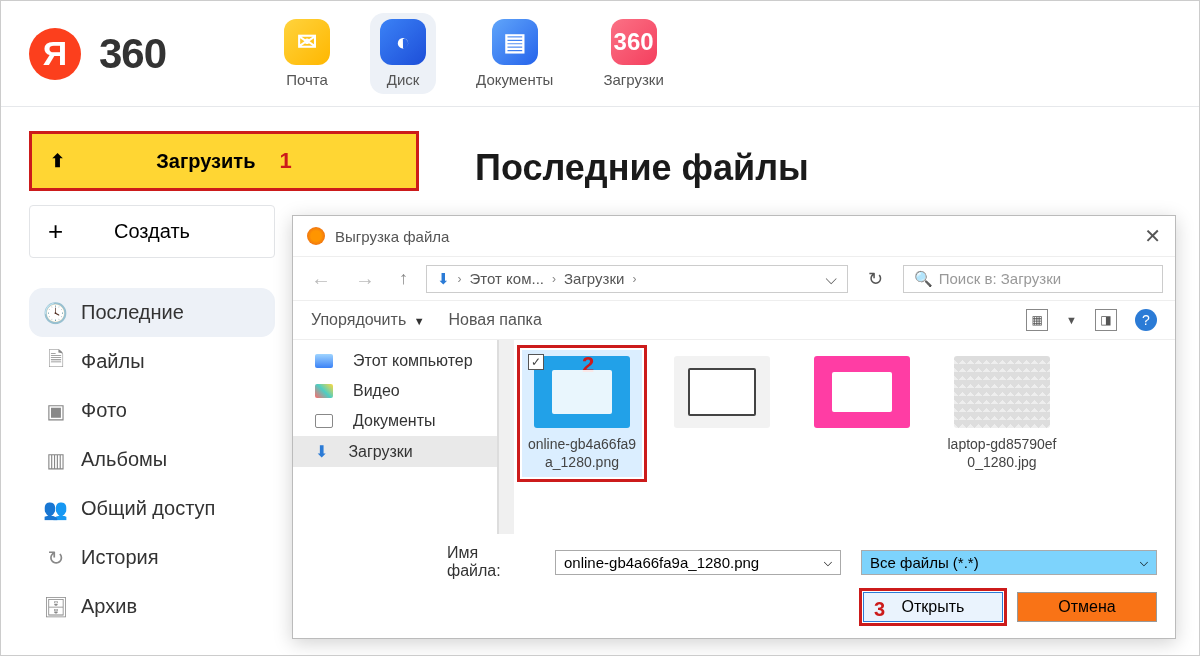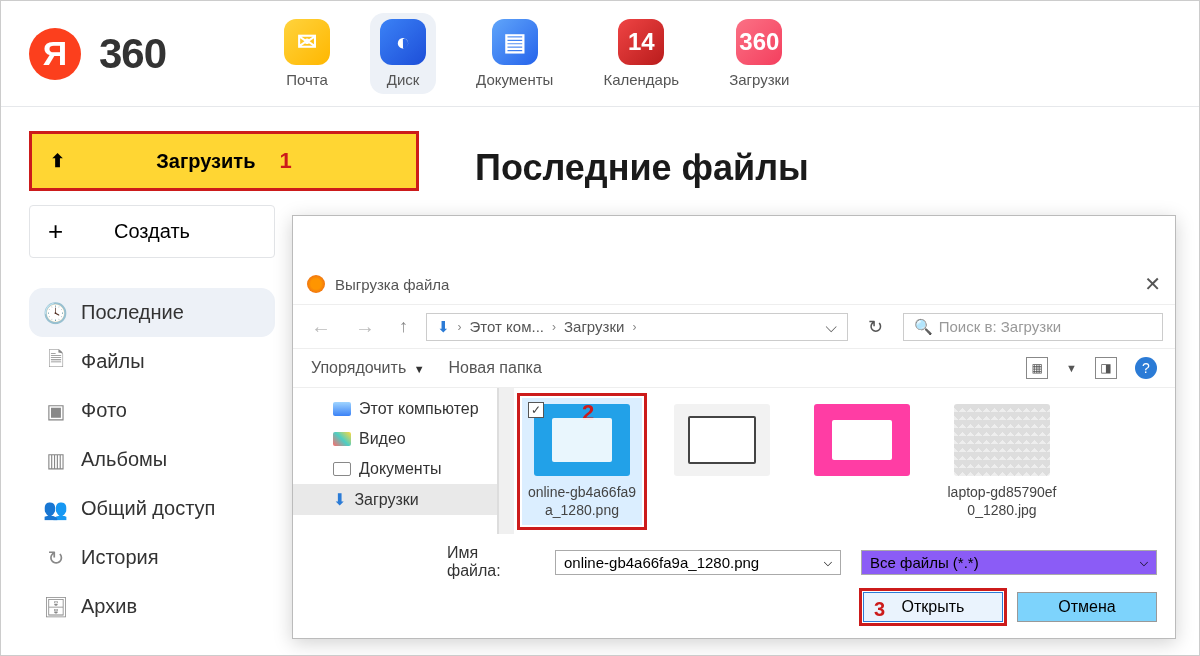--- a/index.html
+++ b/index.html
@@ -36,41 +36,41 @@
 .btn-create .plus { position: absolute; left: 18px; font-size: 26px; font-weight: 300; }
 .nav { margin-top: 30px; }
 .nav-item { display: flex; align-items: center; gap: 14px; padding: 13px 16px; font-size: 20px; color: #333; border-radius: 14px; width: 246px; }
 .nav-item.active { background: #edf1f7; }
 .nav-ico { width: 22px; height: 22px; display: flex; align-items: center; justify-content: center; color: #888; font-size: 20px; }
 .content { padding: 40px 0 0 44px; }
 .page-title { font-size: 36px; font-weight: bold; color: #1a1a1a; }
 
 
 .dialog { position: absolute; left: 291px; top: 214px; width: 884px; height: 424px; background: #fff; border: 1px solid #bbb; box-shadow: 0 4px 18px rgba(0,0,0,.18); display: flex; flex-direction: column; }
-.dlg-title { display: flex; align-items: center; padding: 8px 14px; gap: 10px; margin-top: 48px; }
+.dlg-title { display: flex; align-items: center; padding: 8px 14px; gap: 10px; }
 .firefox-ico { width: 18px; height: 18px; border-radius: 50%; background: radial-gradient(circle,#ff9500 40%,#e25822 100%); }
 .dlg-title .tt { font-size: 15px; color: #555; flex: 1; }
 .dlg-title .close { font-size: 20px; color: #555; cursor: pointer; }
 .dlg-nav { display: flex; align-items: center; padding: 6px 12px; gap: 12px; border-top: 1px solid #eee; border-bottom: 1px solid #eee; }
 .nav-arr { color: #bbb; font-size: 20px; padding: 4px 6px; }
 .nav-up  { color: #888; font-size: 18px; padding: 4px 6px; }
 .bc { display: flex; align-items: center; gap: 8px; border: 1px solid #ccc; padding: 4px 10px; flex: 1; font-size: 15px; color: #555; }
 .bc .blue-dn { color: #2b7bd6; }
 .bc .chev { color: #888; font-size: 12px; }
 .bc .dd { margin-left: auto; color: #555; }
 .refresh { color: #555; font-size: 18px; padding: 0 8px; }
 .dlg-search { border: 1px solid #ccc; padding: 4px 10px; display: flex; align-items: center; gap: 6px; width: 260px; font-size: 15px; color: #999; }
 .dlg-toolbar { display: flex; align-items: center; padding: 8px 18px; gap: 24px; font-size: 16px; color: #555; border-bottom: 1px solid #eee; }
 .dlg-toolbar .org .dd2 { font-size: 11px; color: #333; margin-left: 3px; }
 .dlg-toolbar .right { margin-left: auto; display: flex; align-items: center; gap: 18px; }
 .view-ico { width: 22px; height: 22px; border: 1px solid #888; display: inline-flex; align-items: center; justify-content: center; font-size: 12px; }
 .help-ico { width: 22px; height: 22px; border-radius: 50%; background: #2b7bd6; color: #fff; display: inline-flex; align-items: center; justify-content: center; font-size: 14px; }
 .dlg-body { display: flex; flex: 1; overflow: hidden; }
 .tree { width: 205px; border-right: 1px solid #ddd; padding: 6px 0; font-size: 16px; color: #333; overflow: hidden; }
-.tree-item { display: flex; align-items: center; gap: 8px; padding: 6px 12px 6px 40px; }
+.tree-item { display: flex; align-items: center; gap: 20px; padding: 6px 12px 6px 22px; }
 .tree-item.sel { background: #e9e9e9; }
 .tree-ico { width: 18px; height: 14px; display: inline-block; }
 .ti-pc { background: linear-gradient(#9fd4ff,#3b82f6); border-radius: 2px; }
 .ti-vid { background: linear-gradient(45deg,#ff6b6b,#4ecdc4,#ffd93d); border-radius: 2px; }
 .ti-doc { background: #fff; border: 1px solid #888; border-radius: 2px; }
 .ti-dn  { color: #2b7bd6; font-size: 16px; }
 .files { flex: 1; padding: 10px 8px; display: flex; gap: 20px; align-items: flex-start; overflow: hidden; }
 .scrollbar-stub { width: 16px; background: #f0f0f0; border-left: 1px solid #ddd; align-self: stretch; }
 .file { width: 120px; text-align: center; font-size: 14px; color: #444; }
 .file.sel { outline: 3px solid #cc1b1b; outline-offset: 2px; background: #dbeeff; position: relative; }
@@ -82,23 +82,23 @@
 .th2 { background: #f2f2f2; display: flex; align-items: center; justify-content: center; }
 .th2::after { content: ""; width: 64px; height: 44px; background: #fff; border: 2px solid #444; border-radius: 2px; }
 .th3 { background: #ff3da4; display: flex; align-items: center; justify-content: center; }
 .th3::after { content: ""; width: 60px; height: 40px; background: #fff; border-radius: 2px; }
 .th4 { background: #ddd; background-image: linear-gradient(45deg,#eee 25%,transparent 25%),linear-gradient(-45deg,#eee 25%,transparent 25%); background-size: 8px 8px; }
 .fname { word-break: break-all; line-height: 1.25; padding: 0 4px 6px; }
 .dlg-footer { padding: 10px 18px 16px; display: flex; flex-direction: column; gap: 12px; }
 .footer-row1 { display: flex; align-items: center; gap: 20px; justify-content: flex-end; }
 .footer-row1 .lbl { font-size: 16px; color: #333; margin-left: 136px; }
 .fn-input { border: 1px solid #aaa; padding: 3px 8px; font-size: 15px; width: 290px; display: flex; align-items: center; justify-content: space-between; }
-.ft-select { border: 1px solid #aaa; background: #8b5cf6; padding: 3px 8px; font-size: 15px; width: 300px; display: flex; align-items: center; justify-content: space-between; }
+.ft-select { border: 1px solid #aaa; background: #7dd3fc; padding: 3px 8px; font-size: 15px; width: 300px; display: flex; align-items: center; justify-content: space-between; }
 .footer-row2 { display: flex; gap: 14px; margin-left: auto; }
-.dlg-btn { border: 1px solid #999; background: #7dd3fc; padding: 5px 0; width: 140px; text-align: center; font-size: 16px; }
+.dlg-btn { border: 1px solid #999; background: #f97316; padding: 5px 0; width: 140px; text-align: center; font-size: 16px; }
 .btn-open { outline: 3px solid #cc1b1b; outline-offset: 1px; border: 1px solid #2b7bd6; background: #eaf3fd; position: relative; }
 .btn-open .a3 { position: absolute; left: 10px; color: #cc1b1b; font-size: 20px; font-weight: bold; }
 </style>
 </head>
 <body>
 
 <div class="header">
   <div class="logo-ya">Я</div>
   <div class="logo-360">360</div>
   <div class="services">
@@ -106,24 +106,20 @@
       <div class="ico ico-mail">✉</div>
       <div class="lbl">Почта</div>
     </div>
     <div class="svc active">
       <div class="ico ico-disk">◐</div>
       <div class="lbl">Диск</div>
     </div>
     <div class="svc">
       <div class="ico ico-docs">▤</div>
       <div class="lbl">Документы</div>
-    </div>
-    <div class="svc">
-      <div class="ico ico-cal">14</div>
-      <div class="lbl">Календарь</div>
     </div>
     <div class="svc">
       <div class="ico ico-prem">360</div>
       <div class="lbl">Загрузки</div>
     </div>
   </div>
 </div>
 <div class="divider"></div>
 
 <div class="main">

